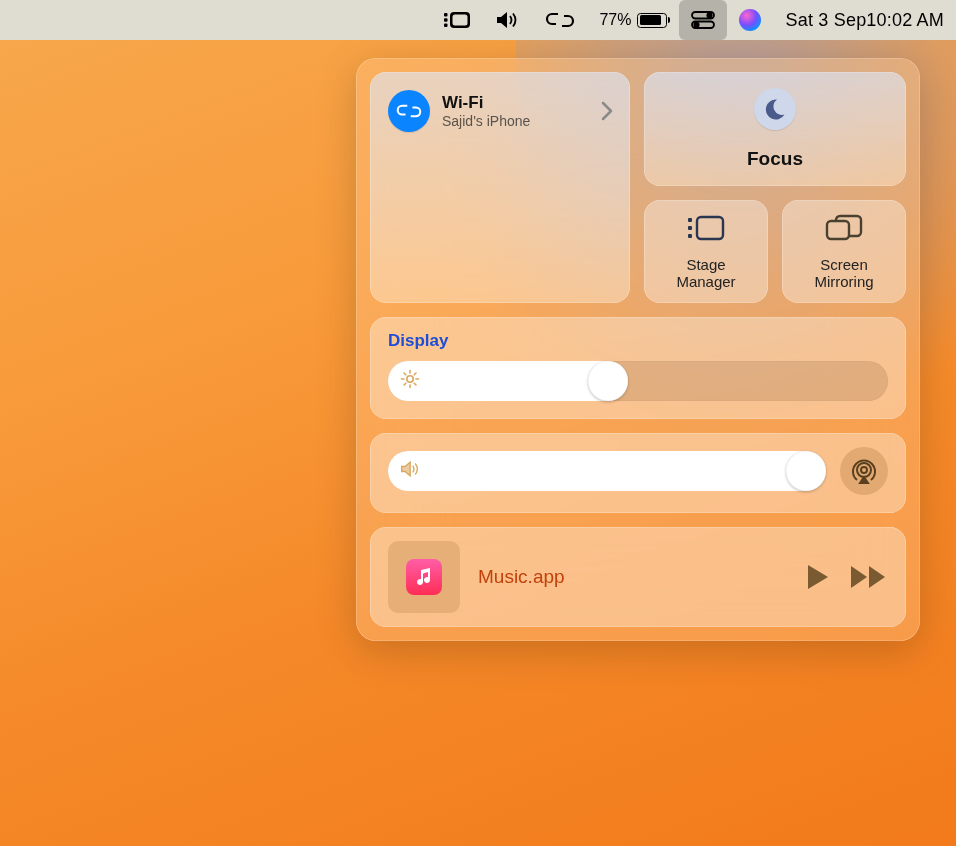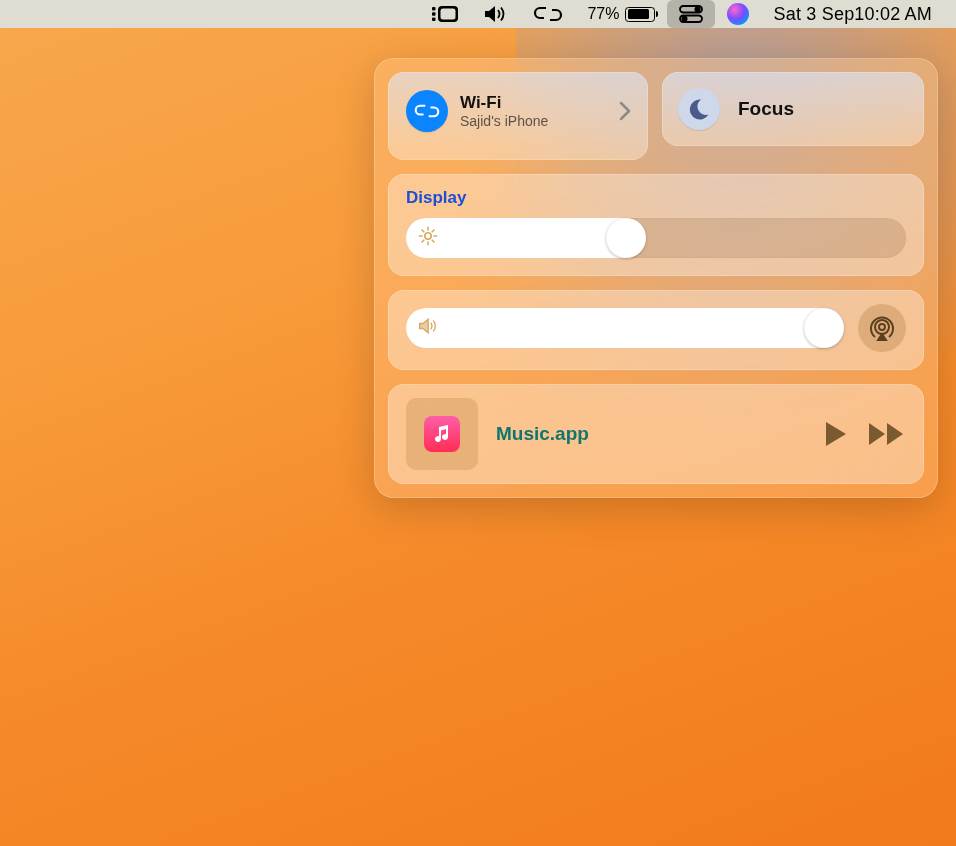--- a/index.html
+++ b/index.html
@@ -15,26 +15,26 @@
     top:-120px; right:-120px;
     width:560px; height:560px;
     background: radial-gradient(circle at 40% 40%, rgba(120,160,240,.55), rgba(120,160,240,0) 70%);
     pointer-events:none;
   }
 
   
   .menubar {
     position: relative;
     z-index: 5;
-    height: 28px;
+    height: 40px;
     background: #dfdcd1;
     display: flex;
     align-items: center;
     justify-content: flex-end;
-    padding: 0 12px 0 0;
+    padding: 0 0 0 0;
     font-size: 17px;
     color:#000;
   }
   .menubar .mbitem {
     display:flex;
     align-items:center;
     height:100%;
     padding:0 12px;
   }
   .menubar .mbitem.active {
@@ -59,21 +59,21 @@
   .siri {
     width:22px;height:22px;border-radius:50%;
     background: radial-gradient(circle at 35% 30%, #ff66cc, #7a4dff 45%, #0099ff 80%, #00224a);
   }
   .clock { font-size:18px; letter-spacing:.2px; display:flex; gap:0;}
 
   
   .ccpanel {
     position:absolute;
     top:58px;
-    right:18px;
+    right:36px;
     width:564px;
     border-radius:20px;
     padding:14px;
     background: rgba(255,203,150,.35);
     backdrop-filter: blur(40px);
     box-shadow: 0 10px 40px rgba(0,0,0,.18), inset 0 0 0 .6px rgba(255,255,255,.35);
     z-index:4;
     display:grid;
     grid-template-columns: 260px 1fr;
     grid-auto-rows: min-content;
@@ -98,21 +98,21 @@
     flex-shrink:0;
     box-shadow: 0 1px 1px rgba(0,0,0,.1);
   }
   .conn-text { line-height:1.15; overflow:hidden;}
   .conn-title{ font-size:17px; font-weight:600; color:#111;}
   .conn-sub{ font-size:14px; color:rgba(40,40,40,.75); white-space:nowrap; overflow:hidden; text-overflow:clip;}
   .chev { position:absolute; right:10px; display:flex; align-items:center;}
   .chev svg { stroke:#8a8a88;}
 
   
-  .focus { grid-column:2; grid-row:1; padding:16px; display:flex; align-items:center; gap:18px; }
+  .focus { grid-column:2; grid-row:1; padding:16px; display:flex; align-items:center; gap:18px;flex-direction:column; }
   .focus .bubble { background:#cfd7ea;}
   .focus .conn-title{ font-size:19px; font-weight:600;}
 
   
   .duo { grid-column:2; grid-row:2; display:grid; grid-template-columns:1fr 1fr; gap:14px;}
   .tile { display:flex; flex-direction:column; align-items:center; justify-content:center; gap:8px; padding:14px 4px 12px; text-align:center;}
   .tile .lbl { font-size:15px; line-height:1.15; color:#222;}
 
   
   .slider-card { grid-column:1 / -1; padding:14px 18px 18px;}
@@ -144,21 +144,21 @@
   .np .art{
     width:72px;height:72px;border-radius:10px;
     background: rgba(160,110,50,.22);
     display:flex;align-items:center;justify-content:center;
   }
   .np .art .inner{
     width:36px;height:36px;border-radius:8px;
     background: linear-gradient(180deg,#ff5ea8,#ff2d55);
     display:flex;align-items:center;justify-content:center;
   }
-  .np .title{ flex:1; font-size:19px; font-weight:700; color:#0f766e;}
+  .np .title{ flex:1; font-size:19px; font-weight:400; color:#c2410c;}
   .np .ctrls{ display:flex; align-items:center; gap:20px;}
   .np svg{ display:block;}
 </style>
 </head>
 <body>
 
 <div class="menubar">
   <div class="mbitem">
     <svg width="28" height="20" viewBox="0 0 28 20">
       <rect x="1" y="3" width="3.5" height="3.5" rx="1" fill="#000"></rect>
@@ -230,20 +230,44 @@
 
   <div class="card bluecard focus">
     <div class="bubble">
       <svg width="24" height="24" viewBox="0 0 24 24">
           <path fill="#4a5a8a" d="M14 2.5 a10 10 0 1 0 7.5 15  A8.5 8.5 0 0 1 14 2.5z"></path>
         </svg>
     </div>
     <div class="conn-title">Focus</div>
   </div>
 
+  <div class="duo">
+    <div class="card tile">
+      <span>
+        <svg width="40" height="30" viewBox="0 0 40 30" fill="none" stroke="#2a3550" stroke-width="2.4">
+          <rect x="2" y="4" width="4" height="4" rx="1" fill="#2a3550" stroke="none"></rect>
+          <rect x="2" y="12" width="4" height="4" rx="1" fill="#2a3550" stroke="none"></rect>
+          <rect x="2" y="20" width="4" height="4" rx="1" fill="#2a3550" stroke="none"></rect>
+          <rect x="11" y="3" width="26" height="22" rx="4"></rect>
+        </svg>
+      </span>
+      <div class="lbl" style="white-space:pre-line;">Stage
+Manager</div>
+    </div>
+    <div class="card tile">
+      <span>
+        <svg width="38" height="30" viewBox="0 0 38 30" fill="none" stroke="#4a4030" stroke-width="2.4">
+          <rect x="2" y="7" width="22" height="18" rx="4"></rect>
+          <path d="M11 7 V6 a4 4 0 0 1 4 -4 h17 a4 4 0 0 1 4 4 v12 a4 4 0 0 1 -4 4 h-8"></path>
+        </svg>
+      </span>
+      <div class="lbl" style="white-space:pre-line;">Screen
+Mirroring</div>
+    </div>
+  </div>
 
   <div class="card slider-card">
     <div class="hdr">Display</div>
     <div class="track" id="brightness-track">
       <div class="fill" id="brightness-fill" style="width: 48%;">
         <span>
           <svg width="20" height="20" viewBox="0 0 20 20" fill="none" stroke="#d8a860" stroke-width="1.6">
             <circle cx="10" cy="10" r="3.2"></circle>
             <g stroke-linecap="round">
               <path d="M10 1.5v2.5"></path>

